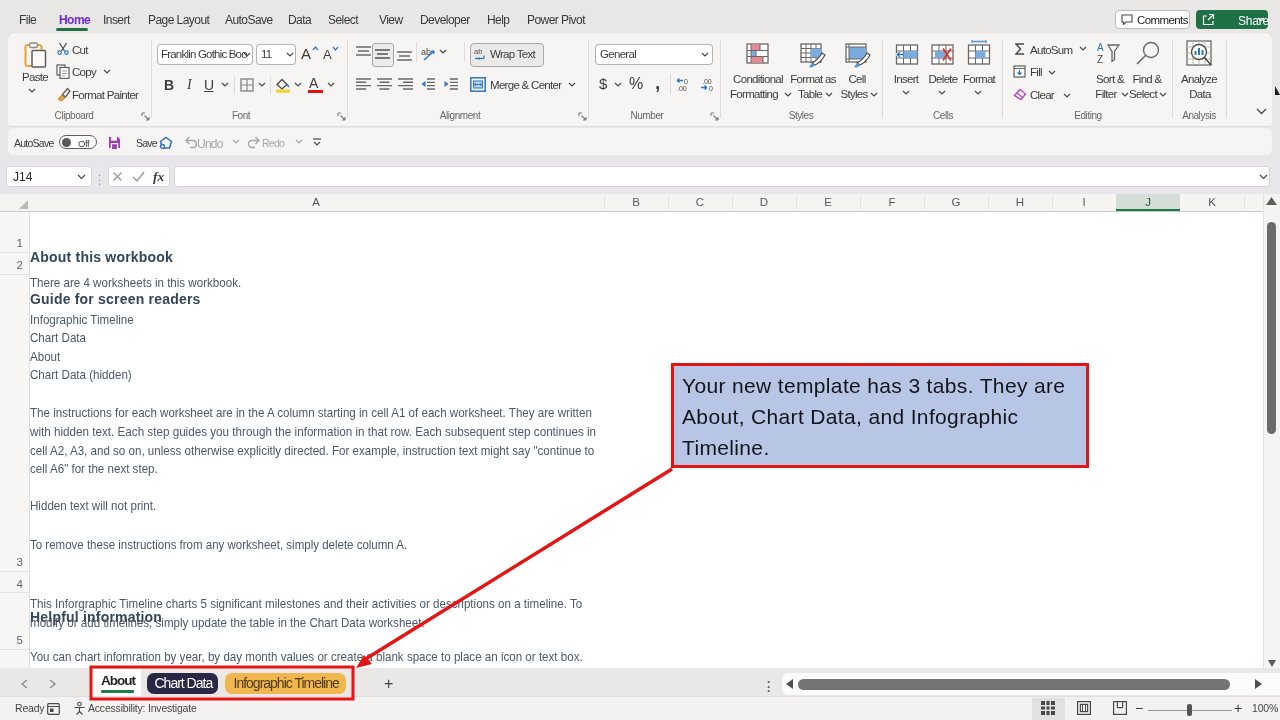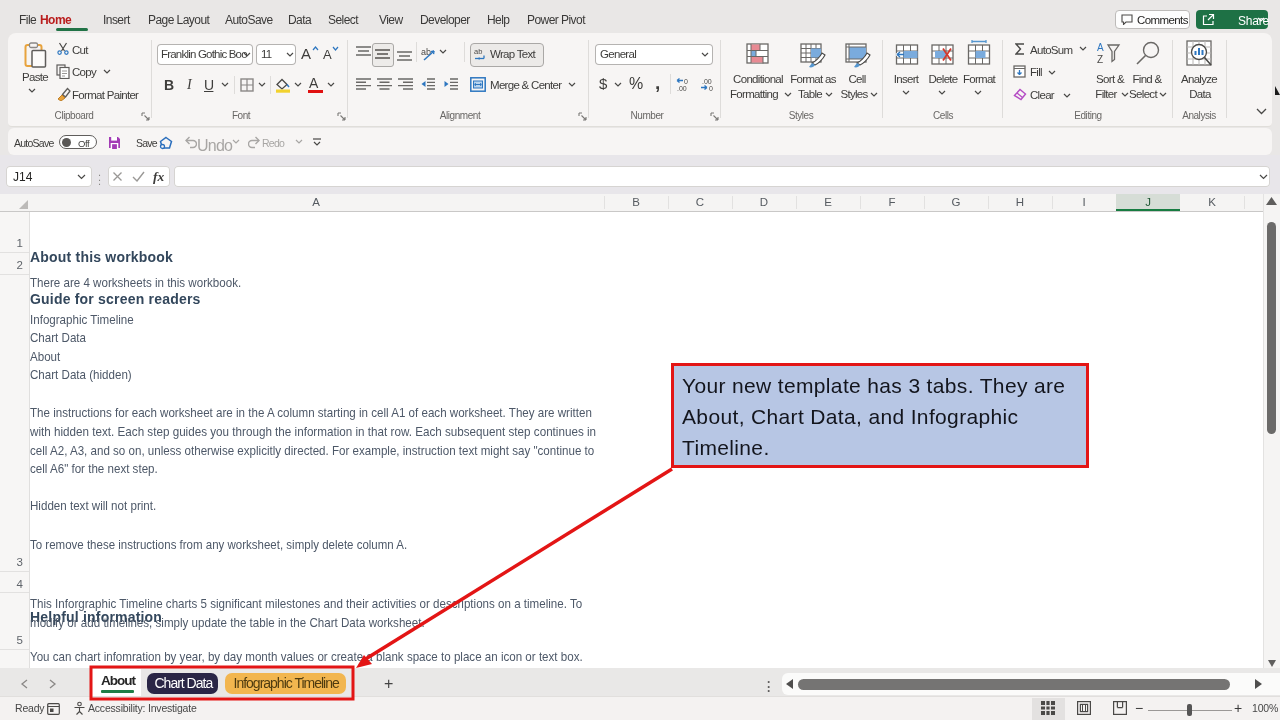--- a/index.html
+++ b/index.html
@@ -37,21 +37,21 @@
 #tabbar{position:absolute;left:0;top:668px;width:1280px;height:28px;background:#e9e8e7;}
 
 #status{position:absolute;left:0;top:696px;width:1280px;height:24px;background:#f4f2f1;border-top:1px solid #e1dfdd;}
 .stxt{position:absolute;font-size:10.5px;letter-spacing:-0.2px;color:#474747;white-space:nowrap;}
 </style></head>
 <body>
 <div id="page">
 
 <div id="menubar">
   <div class="mitem" style="left:19px;">File</div>
-  <div class="mitem" style="left:40px;color:#b91c1c;font-weight:bold;">Home</div>
+  <div class="mitem" style="left:59px;color:#6d28d9;font-weight:bold;">Home</div>
   <div class="mitem" style="left:103px;">Insert</div>
   <div class="mitem" style="left:148px;">Page Layout</div>
   <div class="mitem" style="left:225px;">AutoSave</div>
   <div class="mitem" style="left:288px;">Data</div>
   <div class="mitem" style="left:328px;">Select</div>
   <div class="mitem" style="left:379px;">View</div>
   <div class="mitem" style="left:420px;">Developer</div>
   <div class="mitem" style="left:487px;">Help</div>
   <div class="mitem" style="left:527px;">Power Pivot</div>
   <div class="abs" style="left:56px;top:28px;width:32px;height:2.5px;background:#217346;border-radius:2px;"></div>
@@ -408,21 +408,21 @@
   </svg>
   <div class="abs" style="left:136px;top:137px;font-size:10.5px;letter-spacing:-0.75px;color:#3e3d3b;">Save</div>
   <svg class="abs" style="left:159px;top:136px;" width="14" height="14" viewBox="0 0 14 14">
     <path d="M7 1.5l5.5 4-2 6.5h-7l-2-6.5z" fill="none" stroke="#2b6fbd" stroke-width="1.5"></path>
     <circle cx="3.5" cy="10.5" r="2" fill="#f7f5f4" stroke="#2b6fbd" stroke-width="1.3"></circle>
   </svg>
   <svg class="abs" style="left:184px;top:136px;" width="13" height="13" viewBox="0 0 13 13">
         <path d="M2 4.5h7a3.5 3.5 0 013.5 3.5 3.5 3.5 0 01-3.5 3.5H6" stroke="#a8a6a4" stroke-width="1.4" fill="none"></path>
         <path d="M5.5 1L2 4.5 5.5 8" stroke="#a8a6a4" stroke-width="1.4" fill="none"></path>
       </svg>
-  <div class="abs" style="left:197px;top:137px;font-size:16px;letter-spacing:-0.75px;color:#a8a6a4;">Undo</div>
+  <div class="abs" style="left:197px;top:137px;font-size:12px;letter-spacing:-0.75px;color:#a8a6a4;">Undo</div>
   <svg class="abs" style="left:232px;top:139px;" width="8" height="5" viewBox="0 0 8 5">
         <path d="M1 1l3 3 3-3" stroke="#a8a6a4" stroke-width="1.2" fill="none"></path>
       </svg>
   <svg class="abs" style="left:248px;top:136px;" width="13" height="13" viewBox="0 0 13 13">
         <path d="M11 4.5H4a3.5 3.5 0 00-3.5 3.5A3.5 3.5 0 004 11.5h3" stroke="#a8a6a4" stroke-width="1.4" fill="none"></path>
         <path d="M7.5 1L11 4.5 7.5 8" stroke="#a8a6a4" stroke-width="1.4" fill="none"></path>
       </svg>
   <div class="abs" style="left:262px;top:137px;font-size:10.5px;letter-spacing:-0.75px;color:#a8a6a4;">Redo</div>
   <svg class="abs" style="left:295px;top:139px;" width="8" height="5" viewBox="0 0 8 5">
         <path d="M1 1l3 3 3-3" stroke="#a8a6a4" stroke-width="1.2" fill="none"></path>

